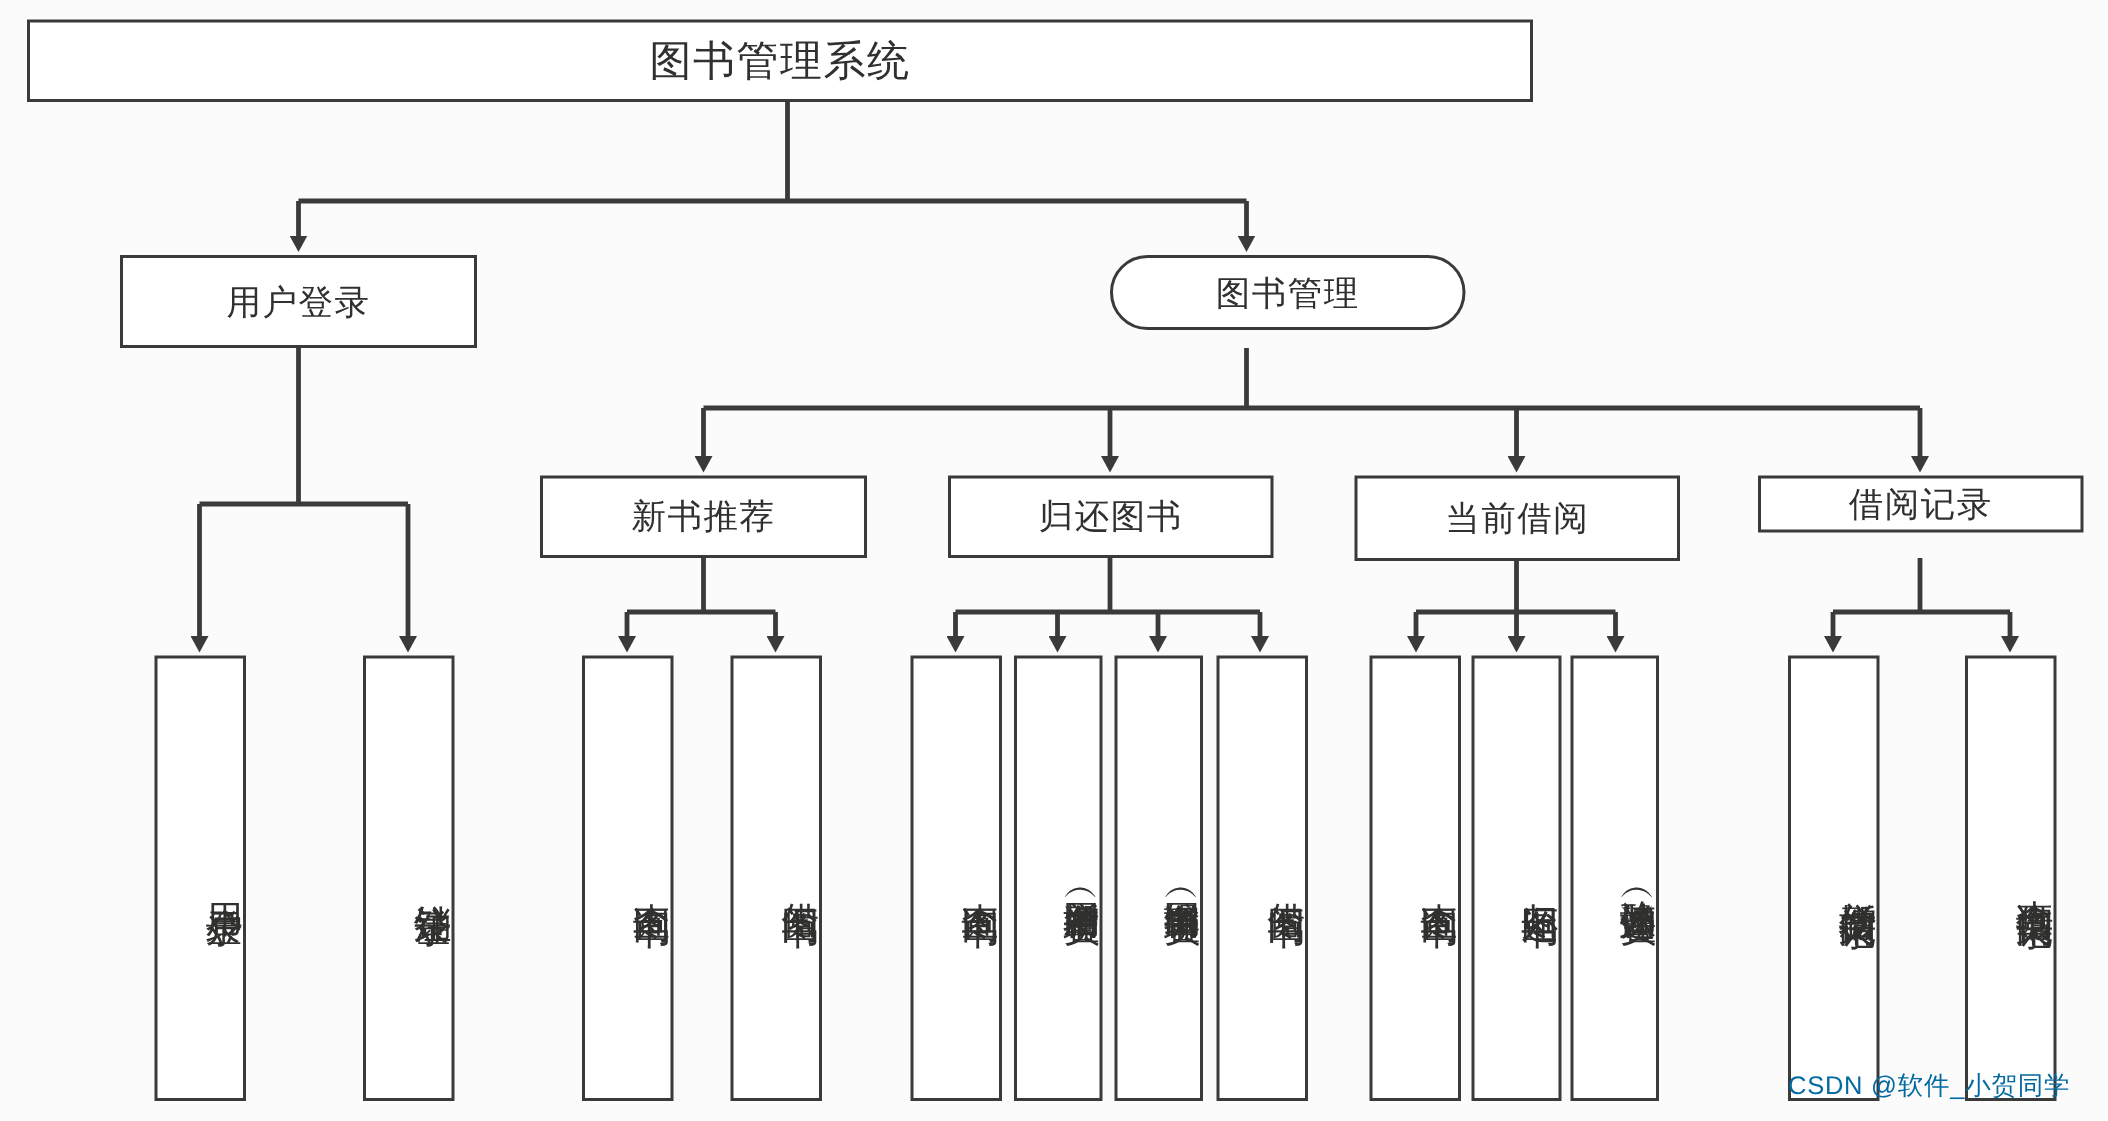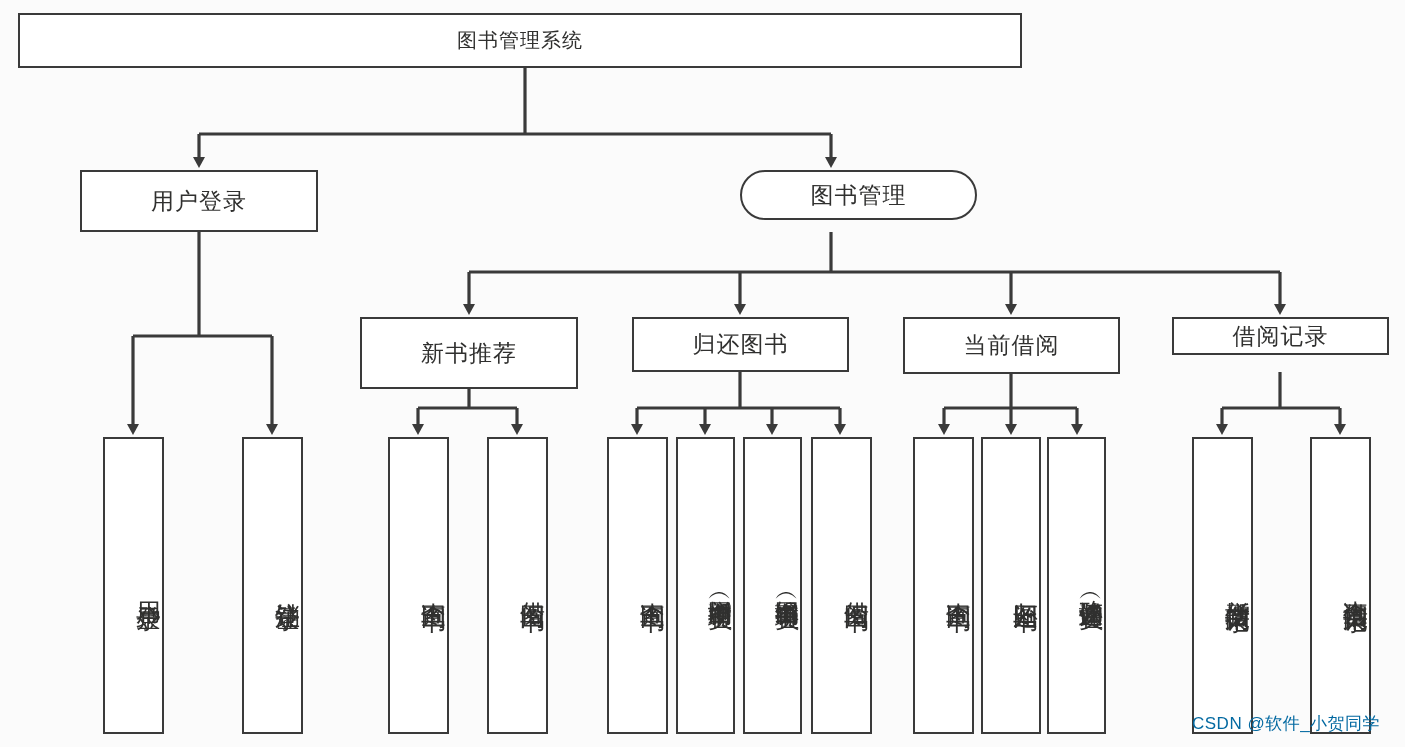--- a/index.html
+++ b/index.html
@@ -16,21 +16,21 @@
     position:absolute;
     box-sizing:border-box;
     background:#ffffff;
     border:2.5px solid #3a3a3a;
     display:flex;
     align-items:center;
     justify-content:center;
     color:#30302f;
   }
   .node.horiz{font-size:23px;letter-spacing:1px;}
-  .node.root{font-size:20px;}
+  .node.root{font-size:28px;}
   .node.vert{
     writing-mode:vertical-rl;
     text-orientation:upright;
     font-size:25px;
     line-height:1.06;
     letter-spacing:2px;
     padding-top:6px;
     padding-bottom:6px;
     align-items:flex-start;
     justify-content:center;
@@ -99,21 +99,21 @@
       <path d="M1222,408 L1222,425" marker-end="url(#arrow)"></path>
       <path d="M1340,408 L1340,425" marker-end="url(#arrow)"></path>
     </g>
   </svg>
 
   <div class="node root horiz" style="left:18px;top:13px;width:1004px;height:55px;">图书管理系统</div>
 
   <div class="node horiz" style="left:80px;top:170px;width:238px;height:62px;">用户登录</div>
   <div class="node horiz" style="left:740px;top:170px;width:237px;height:50px;border-radius:27px;">图书管理</div>
 
-  <div class="node horiz" style="left:360px;top:317px;width:218px;height:72px;">新书推荐</div>
+  <div class="node horiz" style="left:360px;top:317px;width:218px;height:55px;">新书推荐</div>
   <div class="node horiz" style="left:632px;top:317px;width:217px;height:55px;">归还图书</div>
   <div class="node horiz" style="left:903px;top:317px;width:217px;height:57px;">当前借阅</div>
   <div class="node horiz" style="left:1172px;top:317px;width:217px;height:38px;">借阅记录</div>
 
   <div class="node vert" style="left:103px;top:437px;width:61px;height:297px;">用户登录</div>
   <div class="node vert" style="left:242px;top:437px;width:61px;height:297px;">注销登录</div>
 
   <div class="node vert" style="left:388px;top:437px;width:61px;height:297px;">查询图书</div>
   <div class="node vert" style="left:487px;top:437px;width:61px;height:297px;">借阅图书</div>
 

